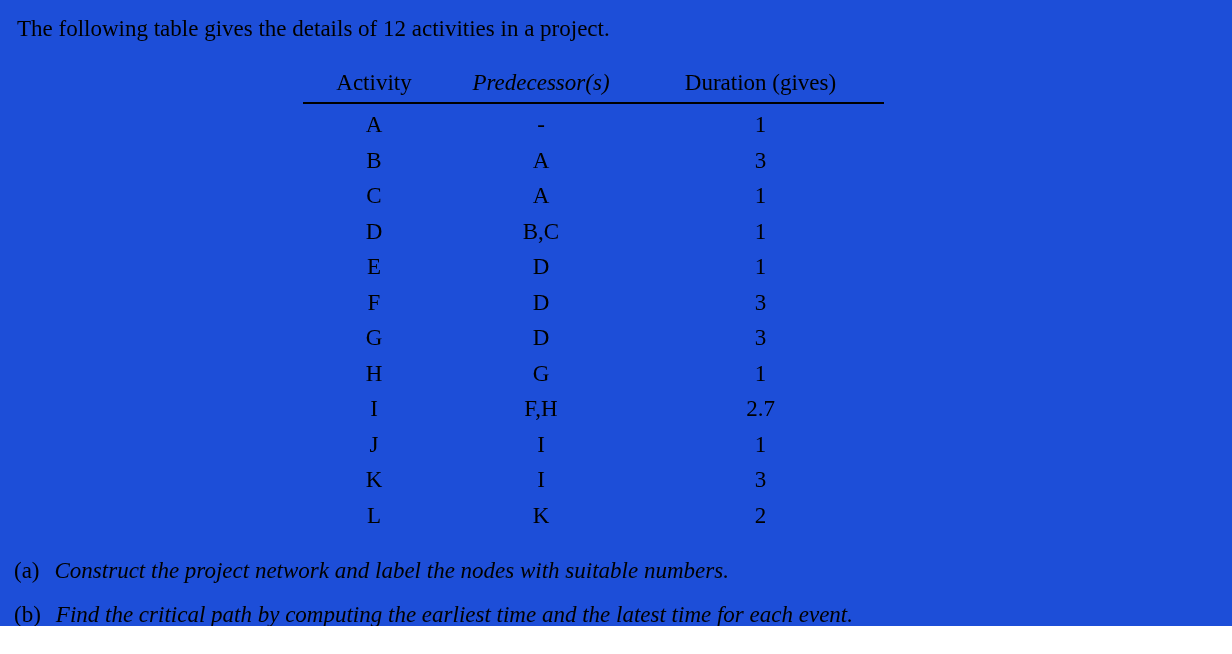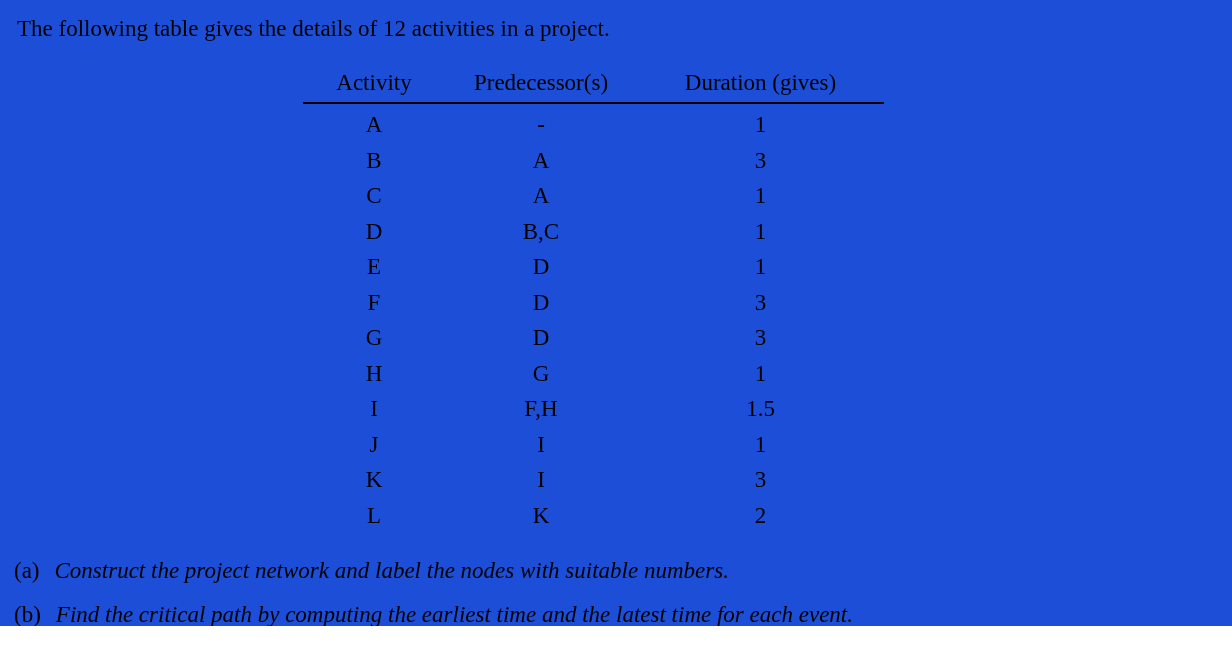--- a/index.html
+++ b/index.html
@@ -28,21 +28,21 @@
     font-size: 23px;
   }
   table.activity-table th {
     font-weight: normal;
     padding: 0 16px 6px 16px;
     border-bottom: 2px solid #000000;
     text-align: center;
     white-space: nowrap;
   }
   table.activity-table th.col-activity { min-width: 110px; }
-  table.activity-table th.col-pred     { min-width: 160px; }
+  table.activity-table th.col-pred     { min-width: 160px; font-style: italic; }
   table.activity-table th.col-dur      { min-width: 215px; }
   table.activity-table td {
     text-align: center;
     height: 35.5px;
     line-height: 35.5px;
     padding: 0 16px;
     white-space: nowrap;
   }
   table.activity-table tbody tr:first-child td {
     padding-top: 3px;
@@ -117,21 +117,21 @@
           <td>3</td>
         </tr>
         <tr>
           <td>H</td>
           <td>G</td>
           <td>1</td>
         </tr>
         <tr>
           <td>I</td>
           <td>F,H</td>
-          <td>1.5</td>
+          <td>2.7</td>
         </tr>
         <tr>
           <td>J</td>
           <td>I</td>
           <td>1</td>
         </tr>
         <tr>
           <td>K</td>
           <td>I</td>
           <td>3</td>

